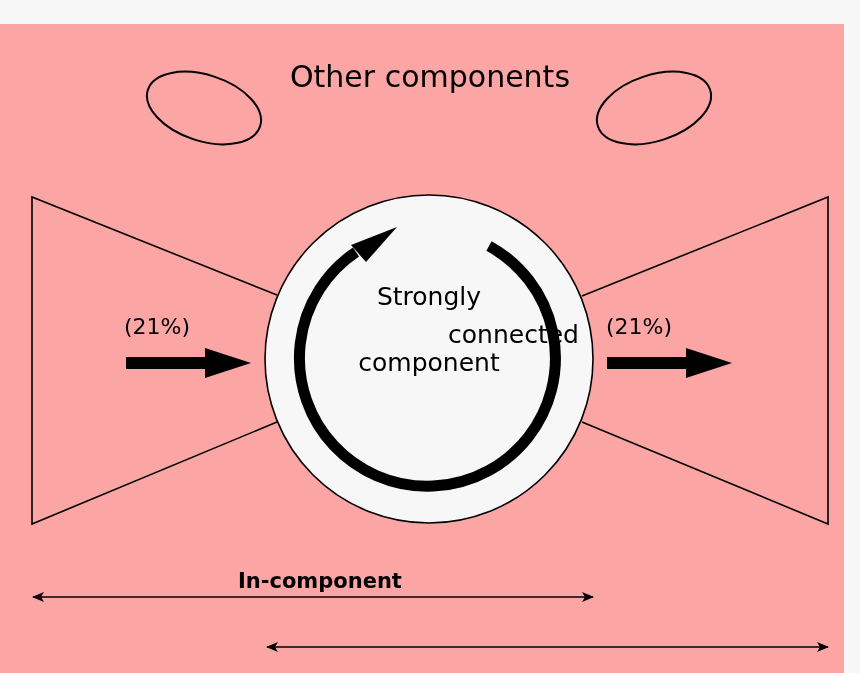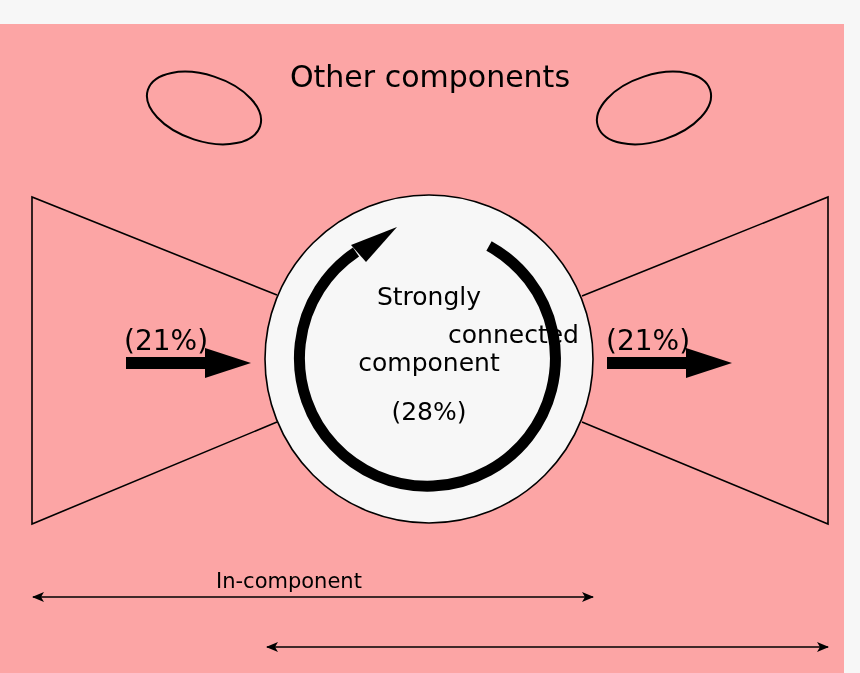--- a/index.html
+++ b/index.html
@@ -7,25 +7,25 @@
     svg { position: absolute; left: 0; top: 0; }
     .lbl { position: absolute; font-family: "DejaVu Sans", sans-serif; color: #000; text-align: center; white-space: nowrap; line-height: 1; }
     .title { left: 230px; width: 400px; font-size: 30px; }
     .title.l1 { top: 38px; }
     .title.l2 { top: 68px; }
     .scc { left: 279px; width: 300px; font-size: 25px; }
     .scc.l1 { top: 260px; }
     .scc.l2 { top: 298px; text-align: right; }
     .scc.l3 { top: 326px; }
     .scc.l4 { top: 375px; }
-    .pct { font-size: 28px; top: 303px; }
+    .pct { font-size: 22px; top: 292px; }
     .pct.in { left: 124px; }
     .pct.out { left: 606px; }
     .range { font-size: 21px; }
-    .range.in { left: 216px; top: 547px; }
+    .range.in { left: 238px; top: 547px; font-weight: bold; }
     .range.out { left: 456px; top: 596px; }
   </style>
 </head>
 <body>
 
 <div class="canvas">
   <svg width="860" height="673" viewBox="0 0 860 673">
     <defs>
       <marker id="dblTip" markerWidth="12" markerHeight="10" refX="11" refY="5" orient="auto" markerUnits="userSpaceOnUse">
         <path d="M0,0 L12,5 L0,10 L3,5 Z" fill="#000"></path>
@@ -59,19 +59,18 @@
 
     <line x1="33" y1="573" x2="593" y2="573" stroke="#000" stroke-width="1.6" marker-start="url(#dblTail)" marker-end="url(#dblTip)"></line>
     <line x1="267" y1="623" x2="828" y2="623" stroke="#000" stroke-width="1.6" marker-start="url(#dblTail)" marker-end="url(#dblTip)"></line>
   </svg>
 
   <div class="lbl title l1">Other components</div>
 
   <div class="lbl scc l1">Strongly</div>
   <div class="lbl scc l2">connected</div>
   <div class="lbl scc l3">component</div>
-  <div class="lbl scc l4">(28%)</div>
 
   <div class="lbl pct in">(21%)</div>
   <div class="lbl pct out">(21%)</div>
 
   <div class="lbl range in">In-component</div>
 </div>
 
 </body></html>

